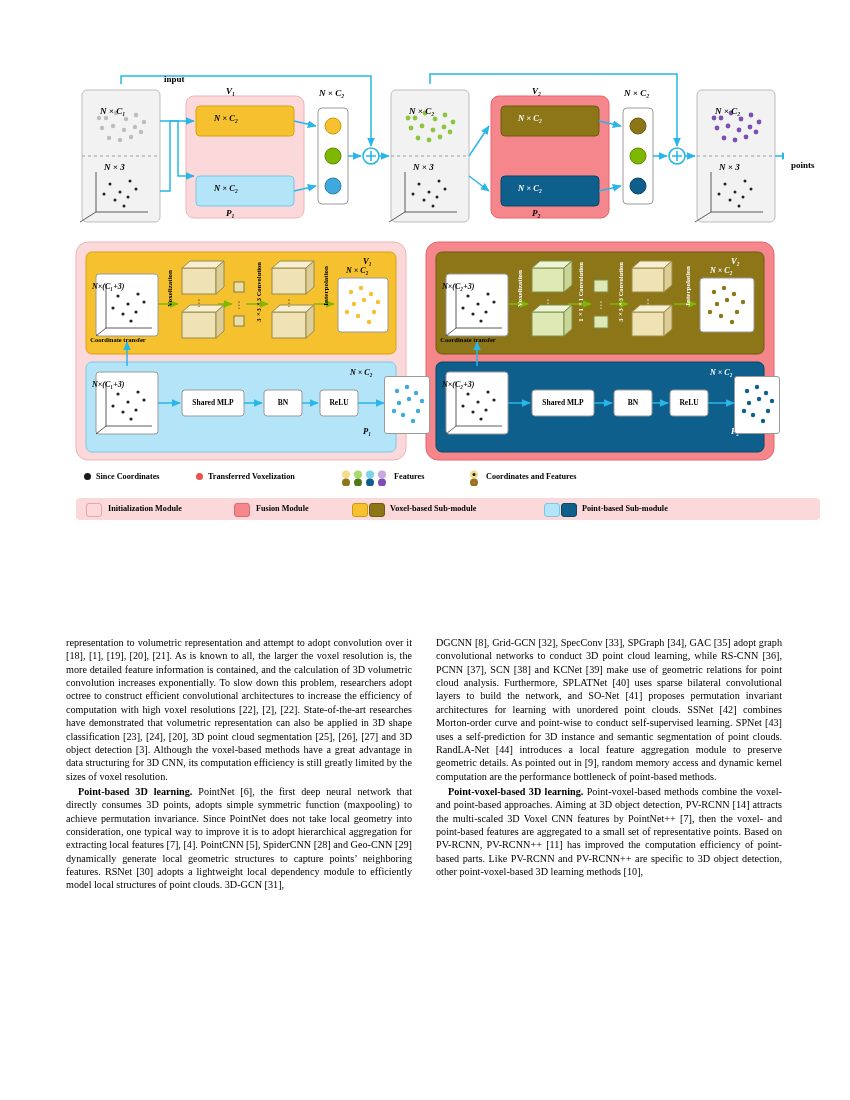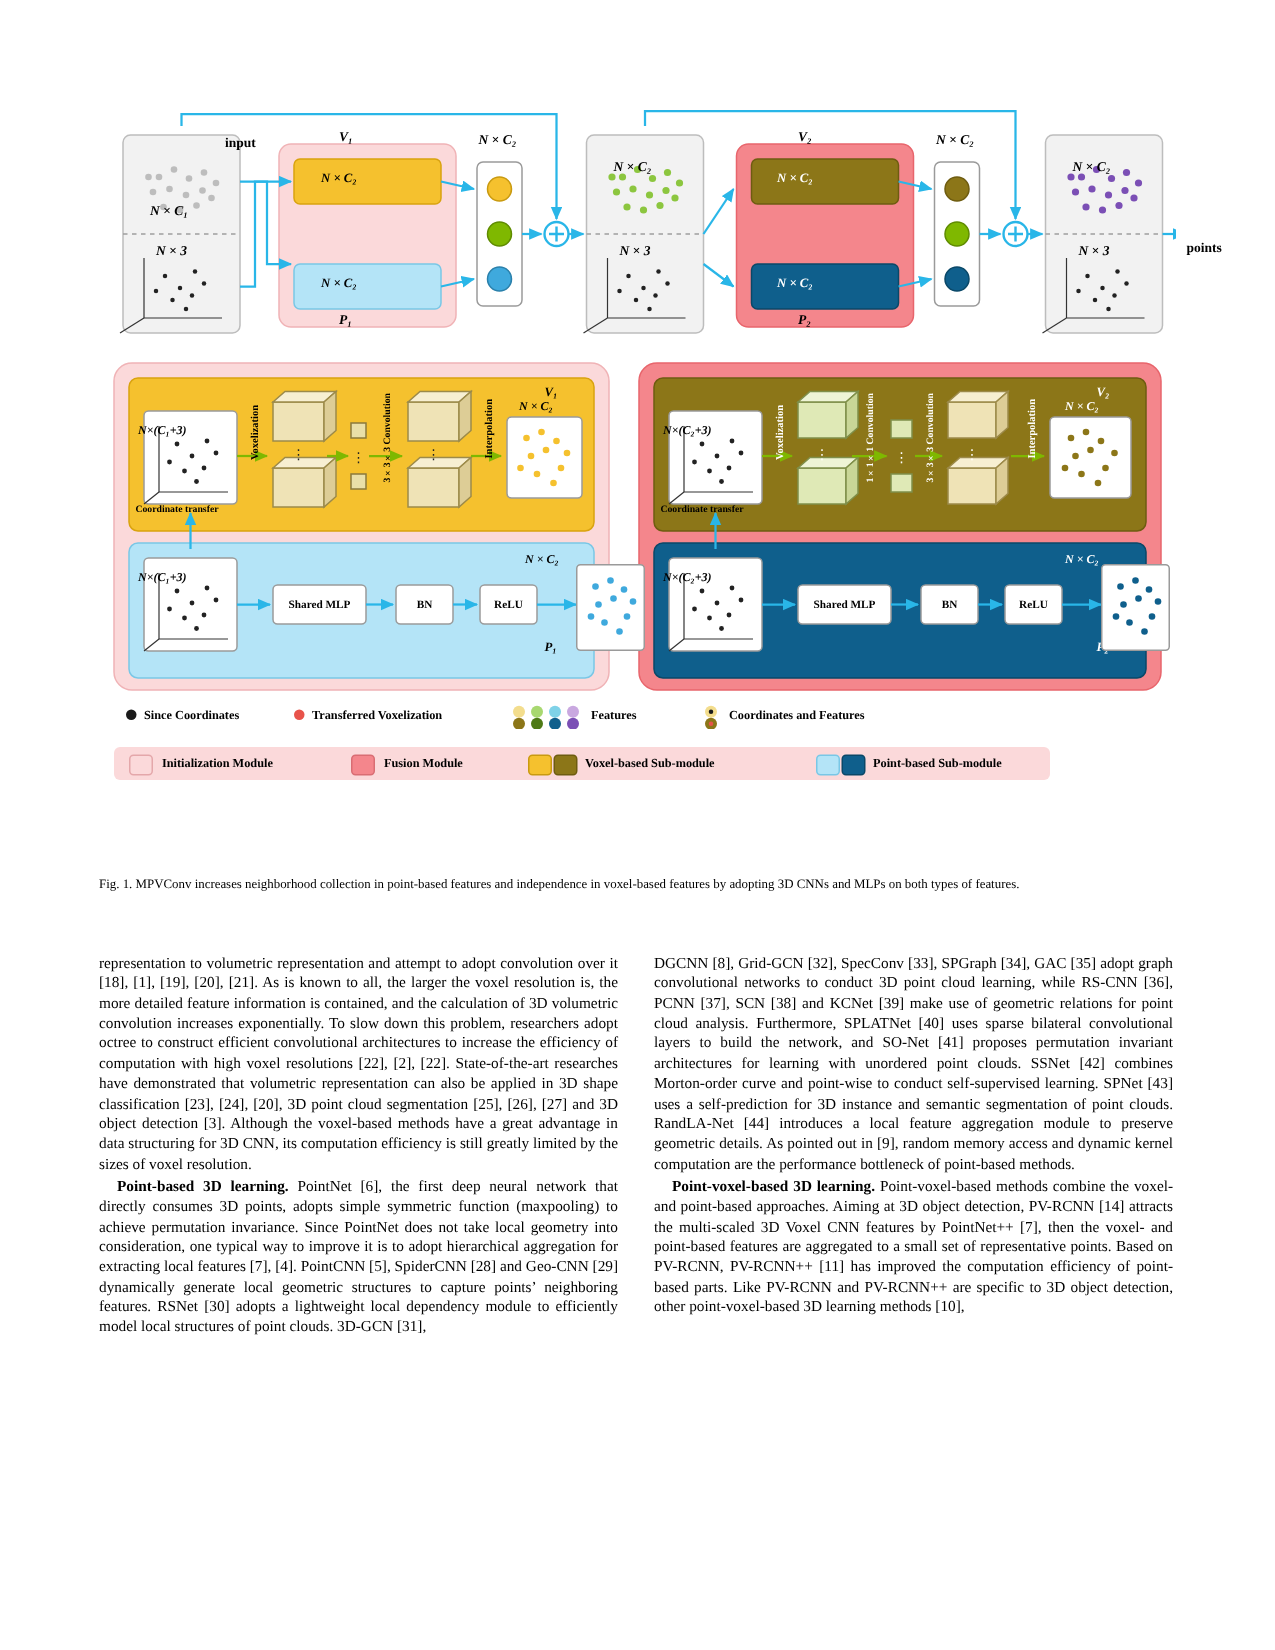--- a/index.html
+++ b/index.html
@@ -431,24 +431,24 @@
       <g stroke="#7fb800" stroke-width="1.5" fill="none">
         <path d="M442,238 L462,238" marker-end="url(#ahg)"></path>
         <path d="M502,238 L525,238" marker-end="url(#ahg)"></path>
         <path d="M544,238 L562,238" marker-end="url(#ahg)"></path>
         <path d="M608,238 L630,238" marker-end="url(#ahg)"></path>
       </g>
 
       <rect x="672" y="312" width="0" height="0" fill="none"></rect>
     </svg>
 
-    <div class="lbl bold" style="left:84px; top:8px; font-size:9px;margin-top:16px;">input</div>
+    <div class="lbl bold" style="left:98px; top:8px; font-size:9px;">input</div>
     <div class="lbl bold" style="left:725px; top:94px; font-size:9px;">points</div>
 
-    <div class="lbl bold ital" style="left:34px; top:40px; font-size:9px;margin-top:29px;">N × C₁</div>
+    <div class="lbl bold ital" style="left:34px; top:40px; font-size:9px;">N × C₁</div>
     <div class="lbl bold ital" style="left:38px; top:96px; font-size:9px;">N × 3</div>
 
     <div class="lbl bold ital" style="left:160px; top:20px; font-size:9px;">V₁</div>
     <div class="lbl bold ital" style="left:148px; top:47px; font-size:8.5px;">N × C₂</div>
     <div class="lbl bold ital" style="left:148px; top:117px; font-size:8.5px;">N × C₂</div>
     <div class="lbl bold ital" style="left:160px; top:142px; font-size:9px;">P₁</div>
 
     <div class="lbl bold ital" style="left:253px; top:22px; font-size:9px;">N × C₂</div>
 
     <div class="lbl bold ital" style="left:343px; top:40px; font-size:9px;">N × C₂</div>
@@ -548,35 +548,34 @@
         <svg width="22" height="16" viewBox="0 0 22 16">
           <circle cx="6" cy="4.5" r="4" fill="#f3dd8d"></circle>
             <circle cx="6" cy="4.5" r="1.5" fill="#1a1a1a"></circle>
           <circle cx="6" cy="12.5" r="4" fill="#8c7618"></circle>
             <circle cx="6" cy="12.5" r="1.5" fill="#e8534a"></circle>
         </svg>
       </span>
       <span class="legend-row" style="left:410px; top:2px;">Coordinates and Features</span>
     </div>
 
-    <div style="position:absolute; left:10px; top:432px; width:624px; height:22px; background:#fbd9da; border-radius:4px;">
+    <div style="position:absolute; left:10px; top:432px; width:744px; height:22px; background:#fbd9da; border-radius:4px;">
       <span class="swatch" style="left:10px; top:5px; width:14px; height:12px; background:#fbd9da; border:1px solid #e4a7aa;"></span>
       <span class="legend-row" style="left:32px; top:6px;">Initialization Module</span>
       <span class="swatch" style="left:158px; top:5px; width:14px; height:12px; background:#f4868c; border:1px solid #d96d73;"></span>
       <span class="legend-row" style="left:180px; top:6px;">Fusion Module</span>
       <span class="swatch" style="left:276px; top:5px; width:14px; height:12px; background:#f5c12e; border:1px solid #c99a10;"></span>
       <span class="swatch" style="left:293px; top:5px; width:14px; height:12px; background:#8c7618; border:1px solid #6e5c10;"></span>
       <span class="legend-row" style="left:314px; top:6px;">Voxel-based Sub-module</span>
       <span class="swatch" style="left:468px; top:5px; width:14px; height:12px; background:#b4e4f7; border:1px solid #79c7e6;"></span>
       <span class="swatch" style="left:485px; top:5px; width:14px; height:12px; background:#0f5f8c; border:1px solid #0a4868;"></span>
       <span class="legend-row" style="left:506px; top:6px;">Point-based Sub-module</span>
     </div>
   </div>
 
-  <div class="cap">Fig. 1.  MPVConv increases neighborhood collection in point-based features and independence in voxel-based features by adopting 3D CNNs and MLPs on both types of features.</div>
 
   <div class="cols">
     <div class="col">
       <p class="first">representation to volumetric representation and attempt to adopt convolution over it [18], [1], [19], [20], [21]. As is known to all, the larger the voxel resolution is, the more detailed feature information is contained, and the calculation of 3D volumetric convolution increases exponentially. To slow down this problem, researchers adopt octree to construct efficient convolutional architectures to increase the efficiency of computation with high voxel resolutions [22], [2], [22]. State-of-the-art researches have demonstrated that volumetric representation can also be applied in 3D shape classification [23], [24], [20], 3D point cloud segmentation [25], [26], [27] and 3D object detection [3]. Although the voxel-based methods have a great advantage in data structuring for 3D CNN, its computation efficiency is still greatly limited by the sizes of voxel resolution.</p>
       <p><b>Point-based 3D learning.</b><span> PointNet [6], the first deep neural network that directly consumes 3D points, adopts simple symmetric function (maxpooling) to achieve permutation invariance. Since PointNet does not take local geometry into consideration, one typical way to improve it is to adopt hierarchical aggregation for extracting local features [7], [4]. PointCNN [5], SpiderCNN [28] and Geo-CNN [29] dynamically generate local geometric structures to capture points’ neighboring features. RSNet [30] adopts a lightweight local dependency module to efficiently model local structures of point clouds. 3D-GCN [31],</span></p>
     </div>
     <div class="col">
       <p class="first">DGCNN [8], Grid-GCN [32], SpecConv [33], SPGraph [34], GAC [35] adopt graph convolutional networks to conduct 3D point cloud learning, while RS-CNN [36], PCNN [37], SCN [38] and KCNet [39] make use of geometric relations for point cloud analysis. Furthermore, SPLATNet [40] uses sparse bilateral convolutional layers to build the network, and SO-Net [41] proposes permutation invariant architectures for learning with unordered point clouds. SSNet [42] combines Morton-order curve and point-wise to conduct self-supervised learning. SPNet [43] uses a self-prediction for 3D instance and semantic segmentation of point clouds. RandLA-Net [44] introduces a local feature aggregation module to preserve geometric details. As pointed out in [9], random memory access and dynamic kernel computation are the performance bottleneck of point-based methods.</p>
       <p><b>Point-voxel-based 3D learning.</b><span> Point-voxel-based methods combine the voxel- and point-based approaches. Aiming at 3D object detection, PV-RCNN [14] attracts the multi-scaled 3D Voxel CNN features by PointNet++ [7], then the voxel- and point-based features are aggregated to a small set of representative points. Based on PV-RCNN, PV-RCNN++ [11] has improved the computation efficiency of point-based parts. Like PV-RCNN and PV-RCNN++ are specific to 3D object detection, other point-voxel-based 3D learning methods [10],</span></p>
     </div>

